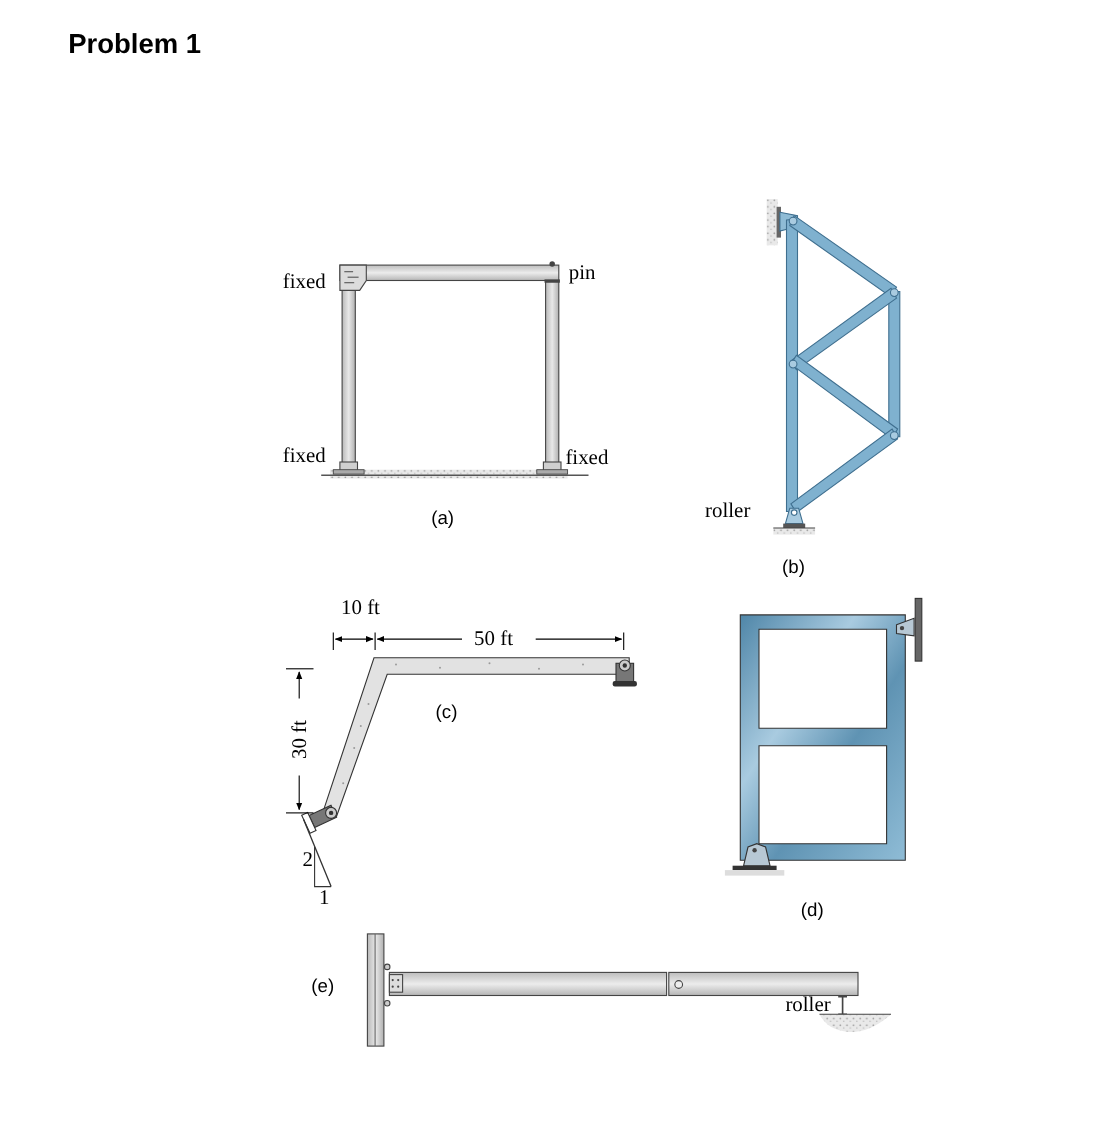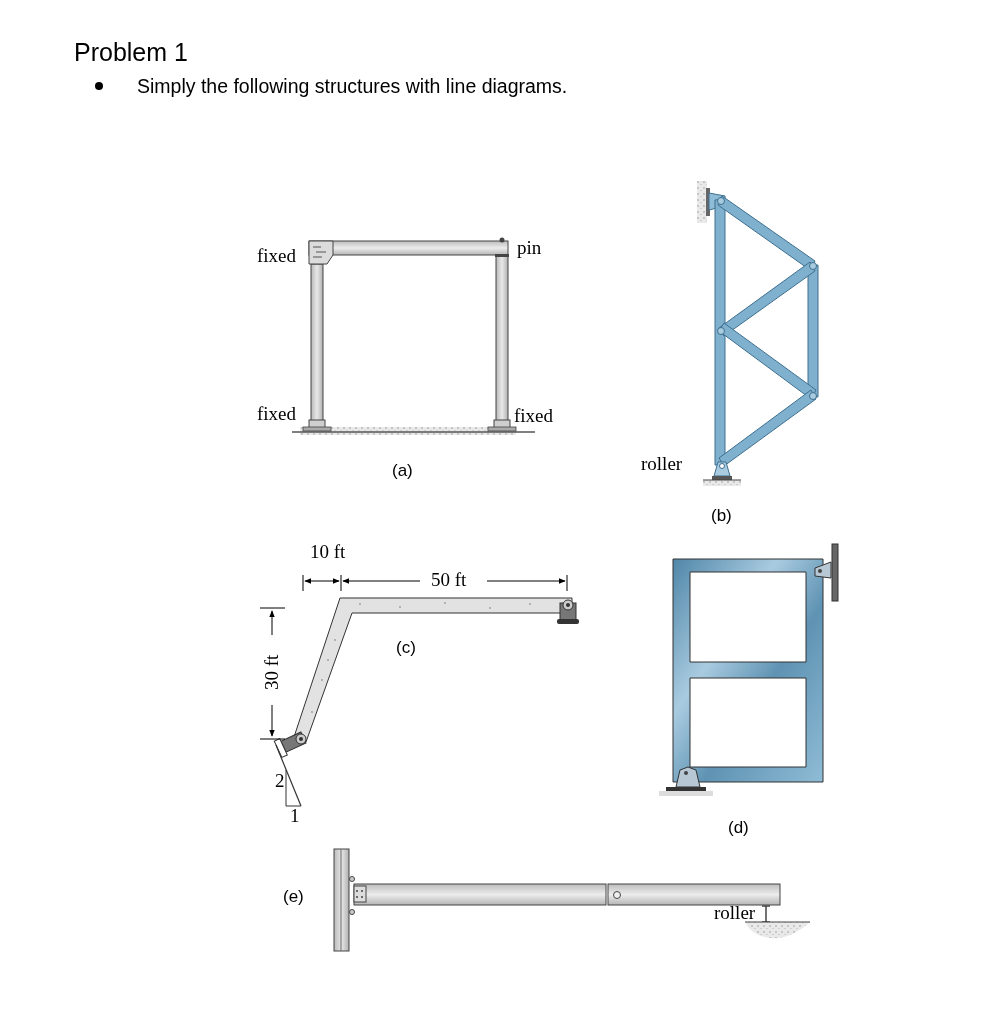--- a/index.html
+++ b/index.html
@@ -1,30 +1,29 @@
 <!DOCTYPE html>
 <html><head>
 <meta charset="utf-8">
 <style>
   html, body { margin: 0; padding: 0; background: #ffffff; }
   body { width: 998px; height: 1024px; position: relative; overflow: hidden; font-family: "Liberation Sans", sans-serif; color: #000; }
-  .title { position: absolute; left: 62px; top: 26px; font-size: 25px; font-weight: normal; margin: 12px; }
+  .title { position: absolute; left: 62px; top: 26px; font-size: 25px; font-weight: bold; margin: 0; }
   .bullets { position: absolute; left: 95px; top: 73px; margin: 0; padding: 0; list-style: none; }
   .bullets li { position: relative; font-size: 19.5px; line-height: 26px; padding-left: 42px; }
   .bullets li::before { content: ""; position: absolute; left: 0; top: 9px; width: 8px; height: 8px; border-radius: 50%; background: #000; }
   .figure { position: absolute; left: 0; top: 0; }
   .serif-lbl { font-family: "Liberation Serif", serif; font-size: 19px; }
   .sans-lbl { font-family: "Liberation Sans", sans-serif; font-size: 17px; }
 </style>
 </head>
 <body>
 
 <h1 class="title">Problem 1</h1>
 <ul class="bullets">
-  <li>Simply the following structures with line diagrams.</li>
 </ul>
 
 <svg class="figure" width="998" height="1024" viewBox="0 0 998 1024">
   <defs>
     <linearGradient id="gBlue" x1="0" y1="0" x2="1" y2="1">
       <stop offset="0" stop-color="#4f86a8"></stop>
       <stop offset="0.35" stop-color="#a9cbe0"></stop>
       <stop offset="0.6" stop-color="#5f93b3"></stop>
       <stop offset="1" stop-color="#8fbcd6"></stop>
     </linearGradient>

